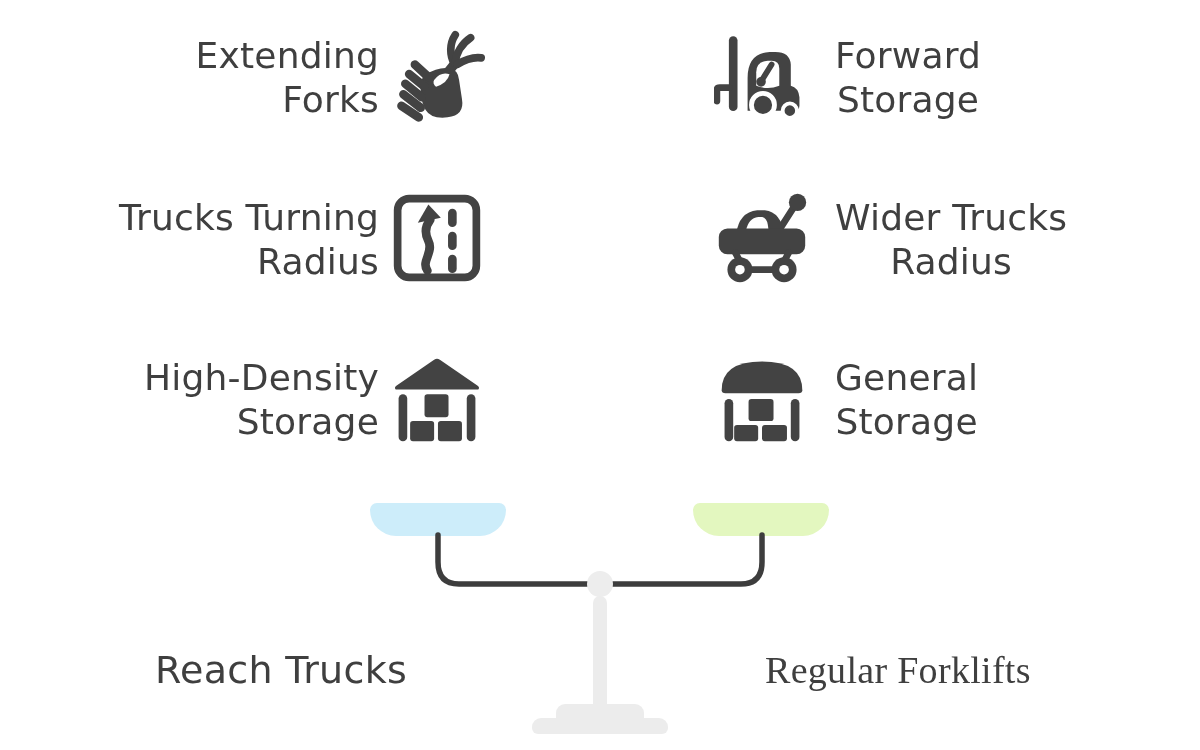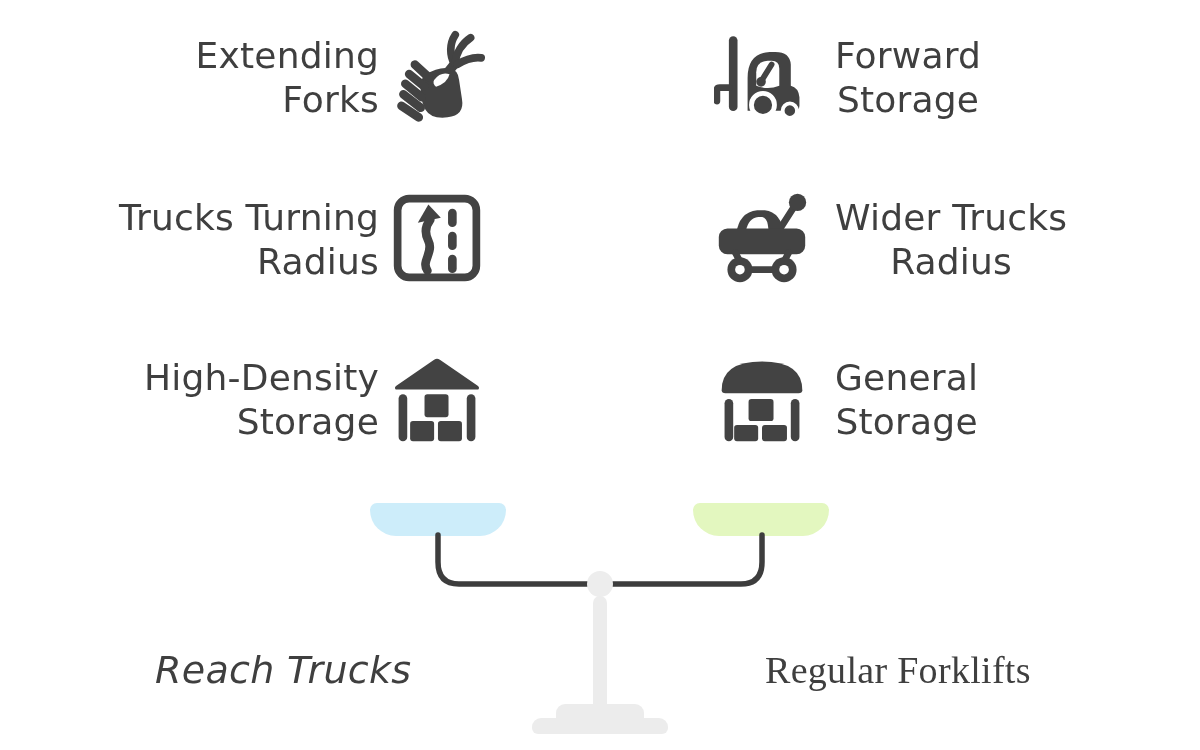--- a/index.html
+++ b/index.html
@@ -36,21 +36,21 @@
     background:#ececec;border-radius:9px 9px 0 0;
   }
   .base-tier2{
     position:absolute;left:532px;top:718px;width:136px;height:16px;
     background:#ececec;border-radius:9px 9px 6px 6px;
   }
   .side-title{
     position:absolute;top:648px;font-size:38px;color:#3f3f3f;
     white-space:nowrap;letter-spacing:0.3px;
   }
-  #left-title{left:155px;font-style:italic;}
+  #left-title{left:155px;}
   #right-title{left:765px;font-family:Liberation Serif, serif;}
 </style>
 </head>
 <body>
 
 <div id="stage">
 
   <div class="feature-text left r1t">
     <div>Extending</div>
     <div>Forks</div>

